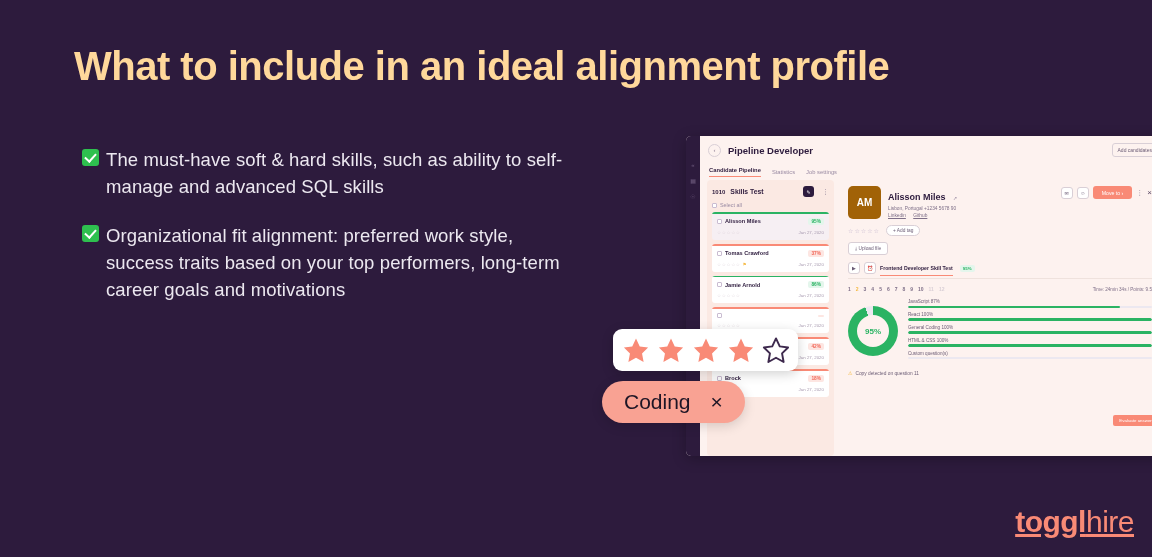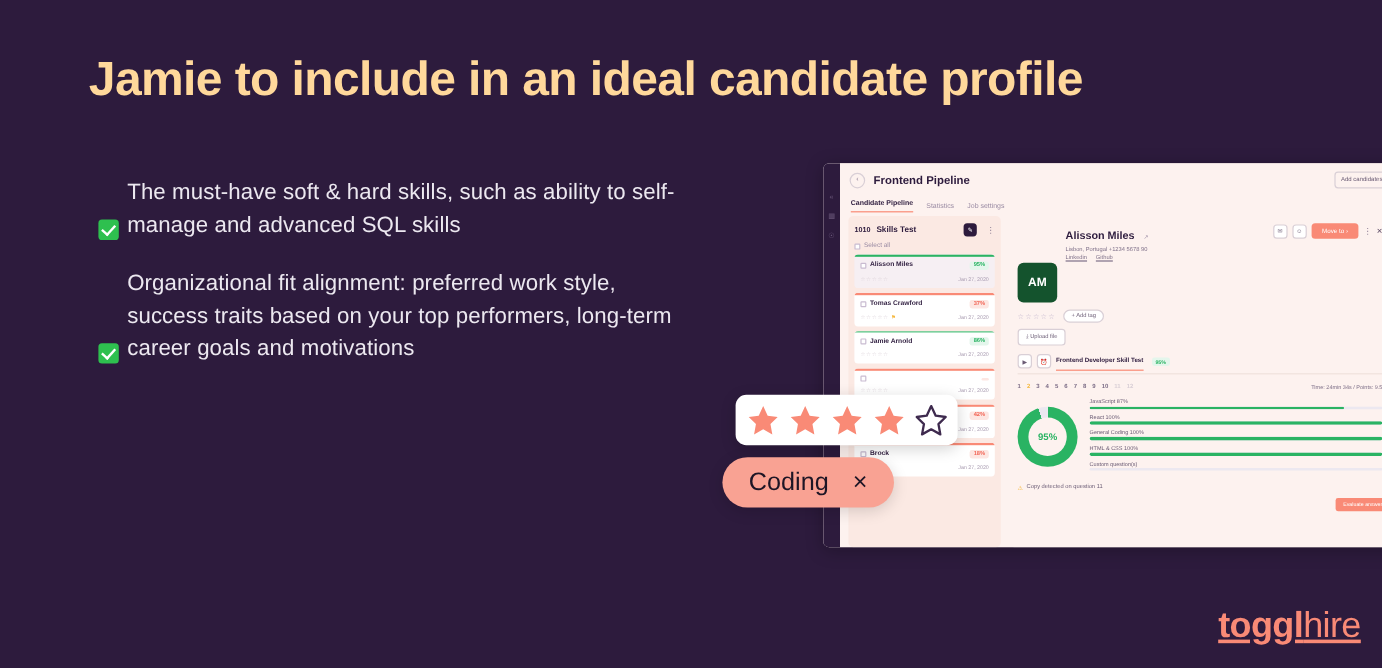--- a/index.html
+++ b/index.html
@@ -22,21 +22,21 @@
   }
 
   
   .bullets {
     position: absolute;
     left: 82px; top: 146px;
     width: 500px;
   }
   .bullet {
     display: flex;
-    align-items: flex-end;
+    align-items: flex-start;
     margin-bottom: 22px;
   }
   .check-icon {
     width: 17px; height: 17px;
     flex: 0 0 17px;
     background: #2ec04f;
     border-radius: 3px;
     margin-top: 3px;
     margin-right: 7px;
     position: relative;
@@ -203,27 +203,26 @@
   .detail {
     flex: 1;
     background: #fdf2ef;
     border-radius: 4px;
     padding: 6px 7px;
     min-width: 0;
   }
   .det-head { display: flex; gap: 7px; align-items: flex-start; }
   .avatar {
     width: 33px; height: 33px;
-    background: #14532d;
+    background: #a16207;
     border-radius: 5px;
     color: #fff;
     font-size: 10px; font-weight: bold;
     display: flex; align-items: center; justify-content: center;
     flex: 0 0 33px;
-    margin-top: 33px;
   }
   .det-name { font-size: 9px; font-weight: bold; color: #2d1b3d; }
   .ext-icon { font-size: 5px; color: #9a8ba3; margin-left: 3px; }
   .det-meta { font-size: 4.8px; color: #7e6f88; margin-top: 2px; }
   .det-links { font-size: 4.8px; color: #7e6f88; margin-top: 2px; }
   .det-links span { text-decoration: underline; margin-right: 6px; }
   .det-actions { margin-left: auto; display: flex; align-items: center; gap: 4px; }
   .sq-btn {
     width: 12px; height: 12px;
     border: 0.8px solid #d9cfd6;
@@ -356,21 +355,21 @@
     color: #f98a76;
     letter-spacing: -0.5px;
     text-decoration: underline;
   }
   .logo .b { font-weight: bold; }
   .logo .l { font-weight: normal; }
 </style>
 </head>
 <body>
 
-<div class="headline">Jamie to include in an ideal candidate profile</div>
+<div class="headline">What to include in an ideal alignment profile</div>
 
 <div class="bullets">
   <div class="bullet">
     <span class="check-icon"></span>
     <span class="bullet-text">The must-have soft &amp; hard skills, such as ability to self-manage and advanced SQL skills</span>
   </div>
   <div class="bullet">
     <span class="check-icon"></span>
     <span class="bullet-text">Organizational fit alignment: preferred work style, success traits based on your top performers, long-term career goals and motivations</span>
   </div>
@@ -381,21 +380,21 @@
   <div class="app-rail">
     <span class="rail-icon">«</span>
     <span class="rail-icon">▦</span>
     <span class="rail-icon">☉</span>
   </div>
 
   <div class="app-body">
 
     <div class="app-topbar">
       <span class="back-circle">‹</span>
-      <span class="job-title">Frontend Pipeline</span>
+      <span class="job-title">Pipeline Developer</span>
       <span class="add-cand-btn">Add candidates</span>
     </div>
 
     <div class="app-tabs">
       <span class="tab active">Candidate Pipeline</span>
       <span class="tab">Statistics</span>
       <span class="tab">Job settings</span>
     </div>
 
     <div class="app-main">

